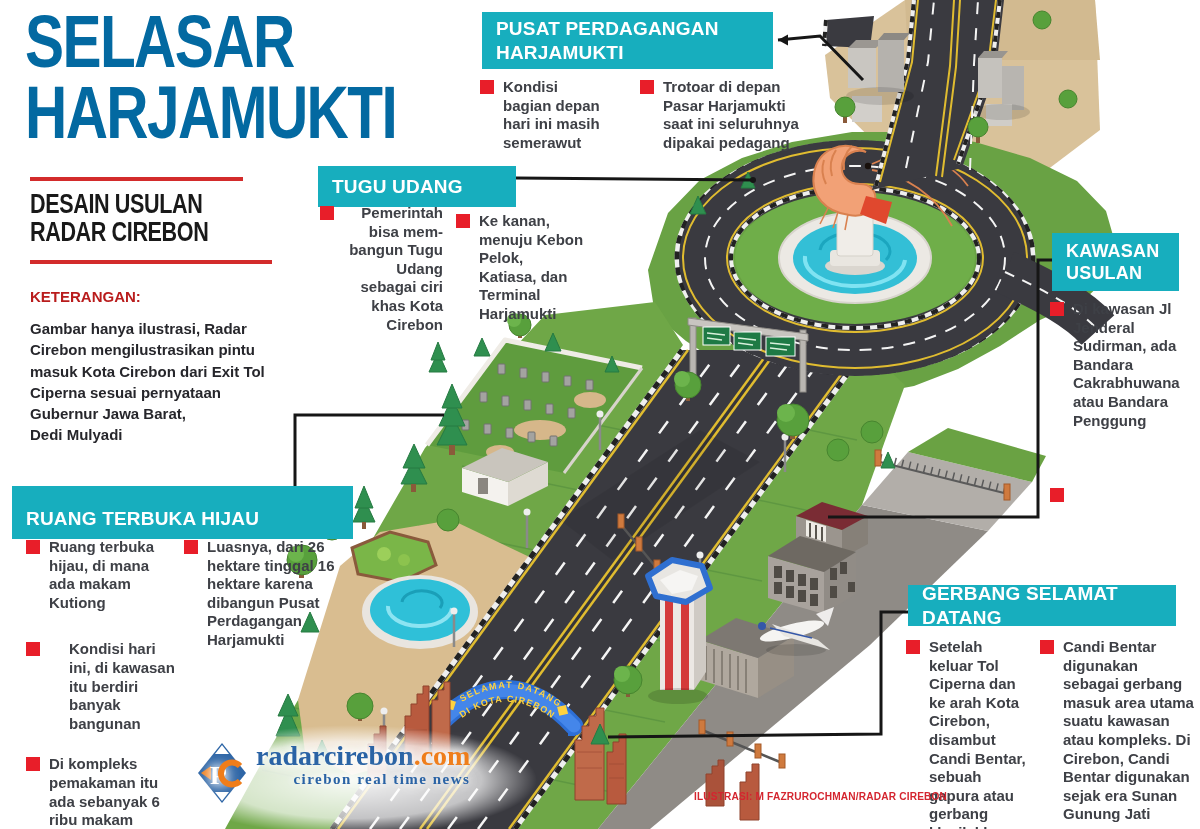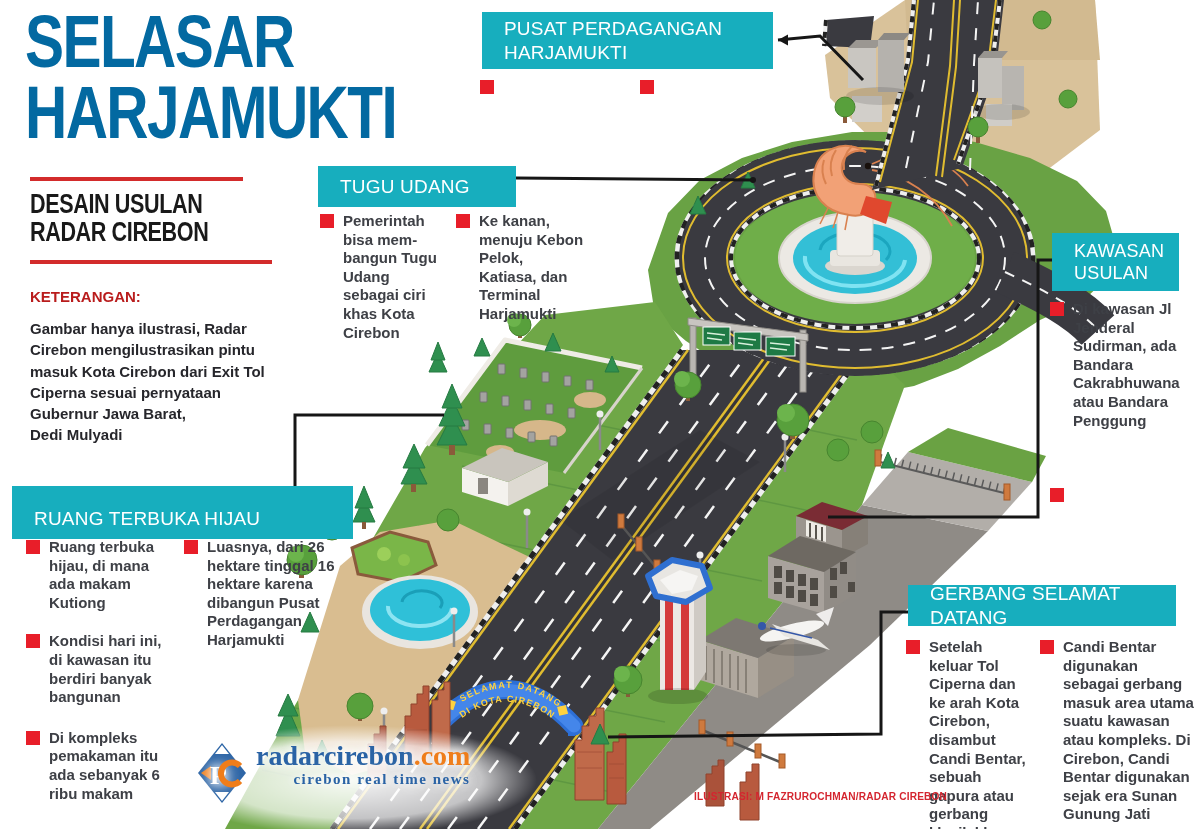--- a/index.html
+++ b/index.html
@@ -13,22 +13,22 @@
                 font-size:75px;letter-spacing:-2px;white-space:nowrap;}
   .redrule{height:4px;background:#d32b2b;}
   #subtitle{left:30px;top:190px;color:#191919;font-weight:800;line-height:1.04;}
   #subtitle .sline{display:inline-block;transform:scaleX(.8);transform-origin:left top;
                    font-size:27px;letter-spacing:-.5px;white-space:nowrap;}
   #keterangan-h{left:30px;top:288px;font-size:15px;font-weight:700;color:#b91c1c;}
   #keterangan-b{left:30px;top:318px;width:252px;font-size:15px;font-weight:700;
                 color:#26262b;line-height:1.42;white-space:pre-line;}
 
   
-  .cbox{background:#17aebe;color:#fff;font-weight:400;letter-spacing:.2px;
-        padding:8px 22px;box-sizing:border-box;display:flex;align-items:center;}
+  .cbox{background:#17aebe;color:#fff;font-weight:700;letter-spacing:.2px;
+        padding:8px 14px;box-sizing:border-box;display:flex;align-items:center;}
   .cbox .ct{font-size:19px;line-height:1.25;}
   .bullets{display:flex;flex-direction:column;}
   .bullet{display:flex;align-items:flex-start;margin-bottom:18px;}
   .bullet .sq{width:14px;height:14px;background:#e81e29;flex:0 0 14px;margin-top:2px;}
   .bullet .tx{margin-left:9px;font-size:15px;font-weight:600;color:#3e4046;line-height:1.24;}
 
   
   #logo{left:196px;top:742px;display:flex;align-items:flex-start;
         text-shadow:0 0 8px #fff,0 0 14px #fff,0 0 20px #fff;}
   #logo .wordmark{font-family:"Liberation Serif",serif;font-weight:700;font-size:28px;
@@ -514,32 +514,34 @@
 <div class="abs" id="keterangan-h">KETERANGAN:</div>
 <div class="abs" id="keterangan-b">Gambar hanya ilustrasi, Radar Cirebon mengilustrasikan pintu masuk Kota Cirebon dari Exit Tol Ciperna sesuai pernyataan Gubernur Jawa Barat,
 Dedi Mulyadi</div>
 
 <div class="abs cbox" style="left:482px;top:12px;width:291px;height:57px;">
   <div class="ct">PUSAT PERDAGANGAN HARJAMUKTI</div>
 </div>
 <div class="abs bullets" style="left:480px;top:78px;width:130px;">
   <div class="bullet">
       <span class="sq"></span>
+      <span class="tx" style="width:104px;">Kondisi bagian depan hari ini masih semerawut</span>
     </div>
 </div>
 <div class="abs bullets" style="left:640px;top:78px;width:170px;">
   <div class="bullet">
       <span class="sq"></span>
+      <span class="tx" style="width:145px;">Trotoar di depan Pasar Harjamukti saat ini seluruhnya dipakai pedagang</span>
     </div>
 </div>
 
 <div class="abs cbox" style="left:318px;top:166px;width:198px;height:41px;">
   <div class="ct">TUGU UDANG</div>
 </div>
-<div class="abs bullets" style="left:320px;top:212px;width:130px;">
+<div class="abs bullets" style="left:320px;top:204px;width:130px;text-align:right;">
   <div class="bullet">
       <span class="sq"></span>
       <span class="tx" style="width:100px;">Pemerintah bisa mem-bangun Tugu Udang sebagai ciri khas Kota Cirebon</span>
     </div>
 </div>
 <div class="abs bullets" style="left:456px;top:212px;width:130px;">
   <div class="bullet">
       <span class="sq"></span>
       <span class="tx" style="width:105px;">Ke kanan, menuju Kebon Pelok, Katiasa, dan Terminal Harjamukti</span>
     </div>
@@ -555,25 +557,25 @@
     </div>
   <div class="bullet">
       <span class="sq"></span>
     </div>
 </div>
 
 <div class="abs cbox" style="left:12px;top:486px;width:341px;height:53px;align-items:flex-end;">
   <div class="ct">RUANG TERBUKA HIJAU</div>
 </div>
 <div class="abs bullets" style="left:26px;top:538px;width:155px;">
-  <div class="bullet" style="margin-bottom:20px;">
+  <div class="bullet" style="margin-bottom:28px;">
       <span class="sq"></span>
       <span class="tx" style="width:118px;">Ruang terbuka hijau, di mana ada makam Kutiong</span>
     </div>
-  <div class="bullet" style="margin-bottom:22px;">
+  <div class="bullet" style="margin-bottom:22px;gap:20px;">
       <span class="sq"></span>
       <span class="tx" style="width:118px;">Kondisi hari ini, di kawasan itu berdiri banyak bangunan</span>
     </div>
   <div class="bullet">
       <span class="sq"></span>
       <span class="tx" style="width:118px;">Di kompleks pemakaman itu ada sebanyak 6 ribu makam</span>
     </div>
 </div>
 <div class="abs bullets" style="left:184px;top:538px;width:165px;">
   <div class="bullet">

